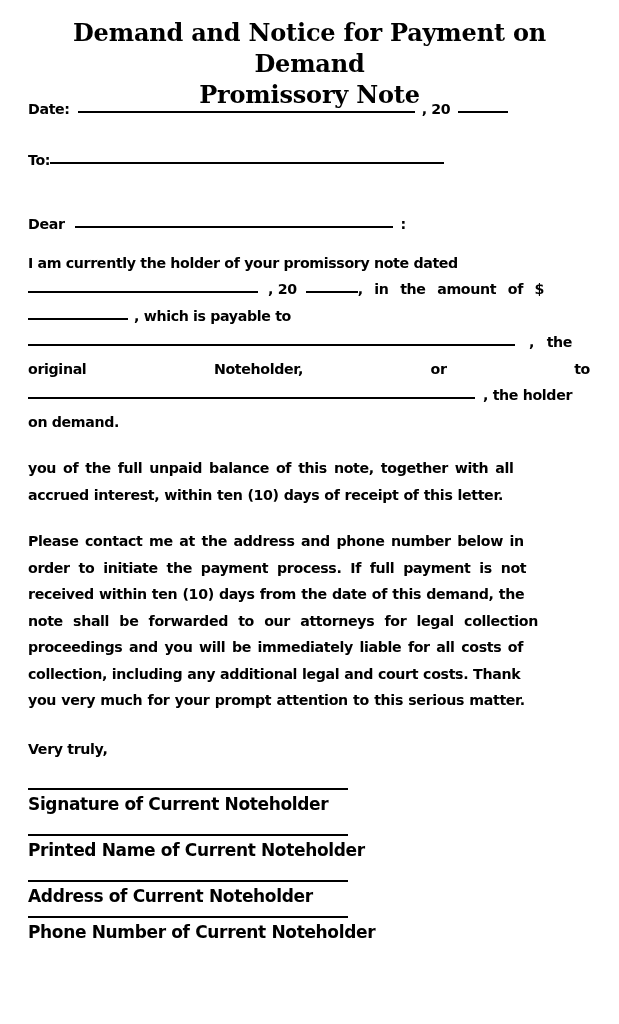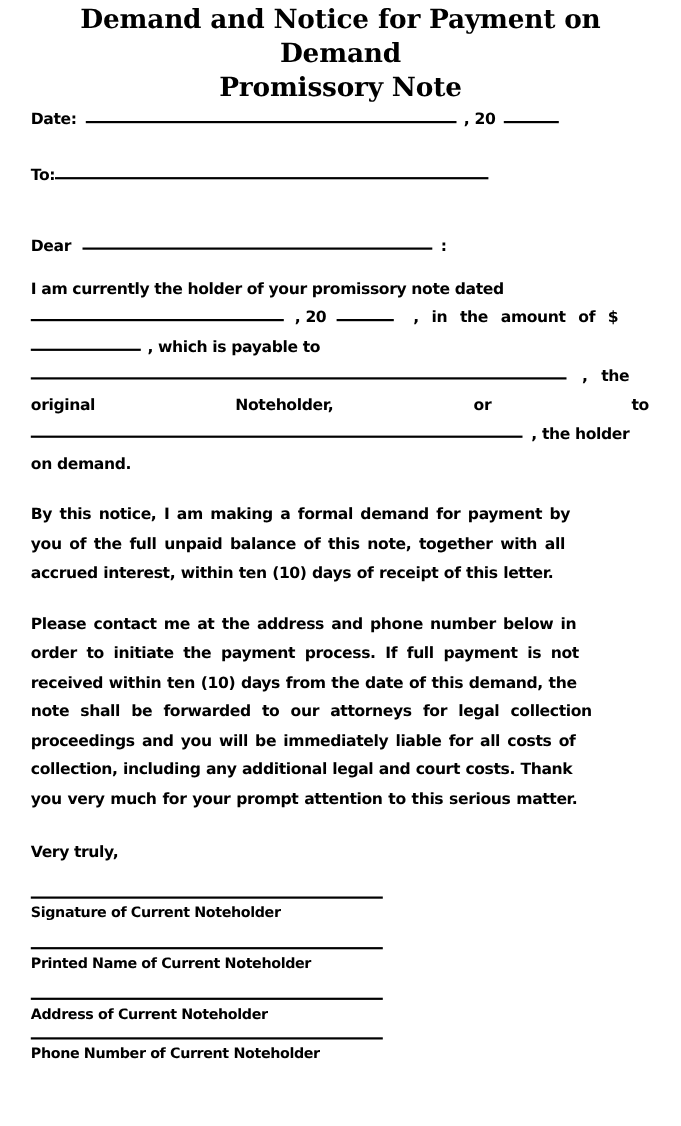--- a/index.html
+++ b/index.html
@@ -26,21 +26,21 @@
   }
 
   
   .doc-title {
     font-family: "DejaVu Serif", serif;
     font-weight: bold;
     font-size: 24px;
     line-height: 31px;
     text-align: center;
     letter-spacing: -0.2px;
-    padding: 1px 30px 0 30px;
+    padding: 17px 30px 0 30px;
     margin: 0;
   }
   .doc-title .tline { display: block; }
 
   
   .body-block {
     position: absolute;
     left: 28px;
     top: 96px;
     width: 562px;
@@ -106,21 +106,21 @@
   
   .sig-group { position: relative; }
   .sig-rule {
     width: 320px;
     border-bottom: 2.4px solid #000;
     height: 0;
   }
   .sig-caption {
     font-family: "DejaVu Sans", sans-serif;
     font-weight: bold;
-    font-size: 13px;
+    font-size: 17px;
     line-height: 22px;
     letter-spacing: -0.35px;
     padding-top: 3px;
     white-space: nowrap;
   }
 </style>
 </head>
 <body>
 
 <div class="page">
@@ -160,21 +160,21 @@
     <div class="gap-12"></div>
 
     <div class="para">
 
       <div class="pline">I am currently the holder of your promissory note dated</div>
 
       <div class="jline-mid">
         <span class="blank" style="width:230px;"></span>
         <span class="lbl" style="margin-left:10px;">, 20</span>
         <span class="blank" style="width:52px; margin-left:9px;"></span>
-        <span class="lbl" style="margin-left:18px; word-spacing:7px;">, in the amount of $</span>
+        <span class="lbl" style="margin-left:0; word-spacing:7px;">, in the amount of $</span>
       </div>
 
       <div class="jline-mid">
         <span class="blank" style="width:100px;"></span>
         <span class="lbl" style="margin-left:6px;">, which is payable to</span>
       </div>
 
       <div class="jline-mid">
         <span class="blank" style="width:487px;"></span>
         <span class="lbl" style="margin-left:14px; word-spacing:8px;">, the</span>
@@ -191,21 +191,20 @@
         <span class="blank" style="width:447px;"></span>
         <span class="lbl" style="margin-left:8px;">, the holder</span>
       </div>
 
       <div class="pline">on demand.</div>
     </div>
 
     <div class="gap-20"></div>
 
     <div class="para">
-      <div class="pline" style="word-spacing:2.2px;">By this notice, I am making a formal demand for payment by</div>
       <div class="pline" style="word-spacing:2.4px;">you of the full unpaid balance of this note, together with all</div>
       <div class="pline" style="word-spacing:0.4px;">accrued interest, within ten (10) days of receipt of this letter.</div>
     </div>
 
     <div class="gap-20"></div>
 
     <div class="para">
       <div class="pline" style="word-spacing:2.0px;">Please contact me at the address and phone number below in</div>
       <div class="pline" style="word-spacing:4.2px;">order to initiate the payment process. If full payment is not</div>
       <div class="pline" style="word-spacing:0.6px;">received within ten (10) days from the date of this demand, the</div>

